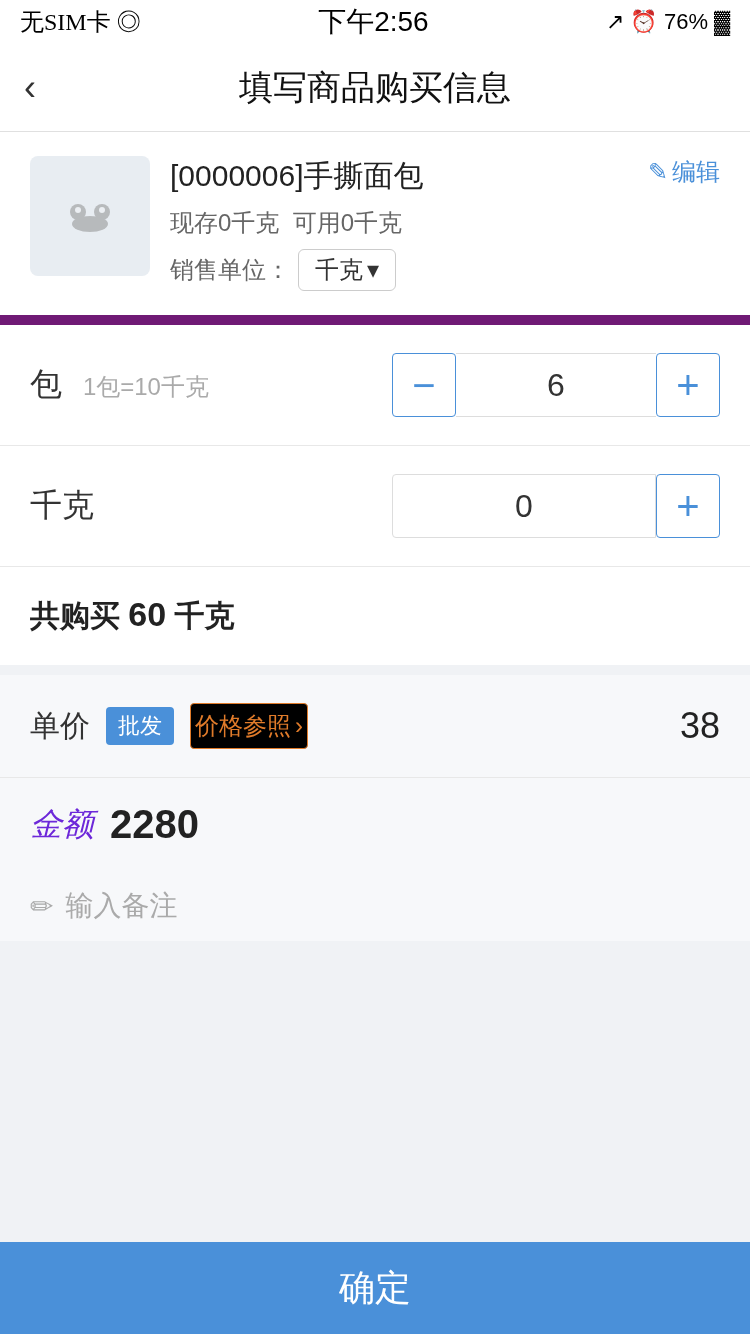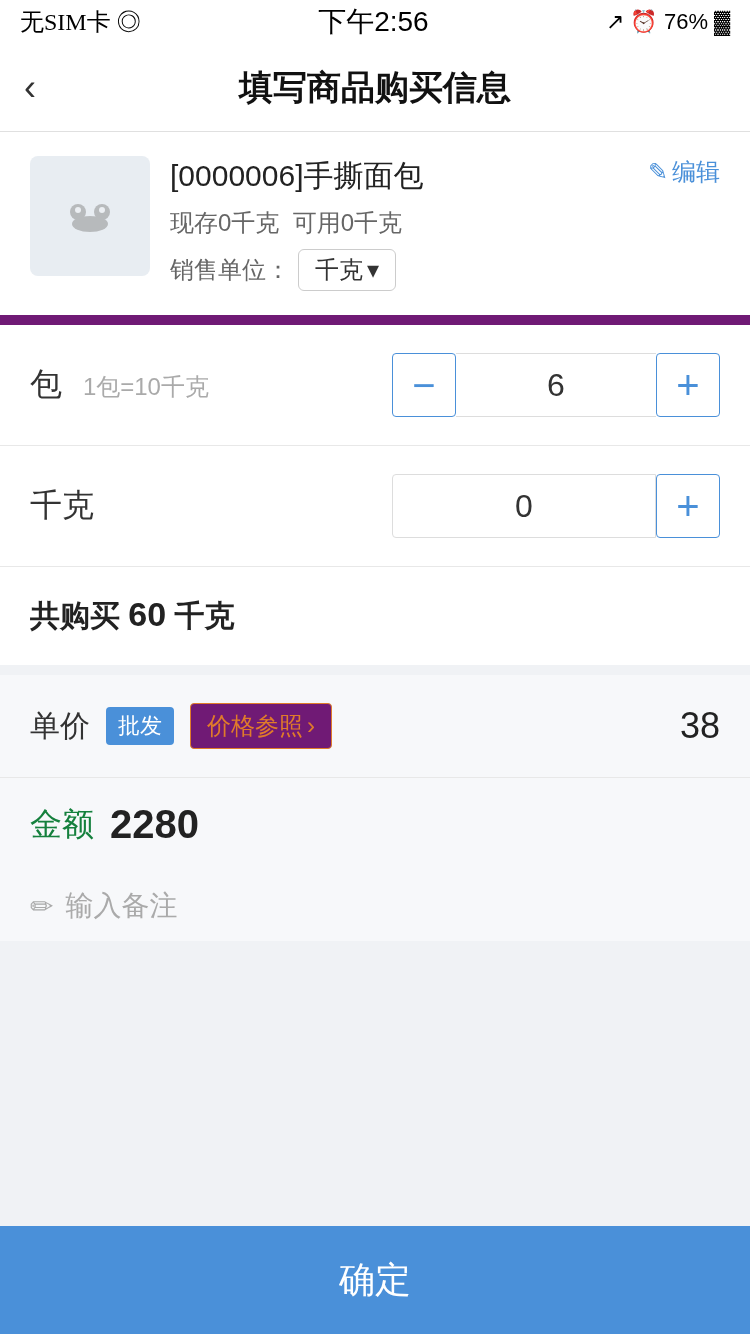--- a/index.html
+++ b/index.html
@@ -42,21 +42,21 @@
     }
     .nav-back {
       position: absolute;
       left: 24px;
       font-size: 36px;
       color: #333;
       cursor: pointer;
     }
     .nav-title {
       font-size: 34px;
-      font-weight: 700;
+      font-weight: 400;
       color: #111;
     }
 
     
     .product-card {
       background: #fff;
       margin-top: 0;
       padding: 24px 30px;
       display: flex;
       align-items: flex-start;
@@ -189,23 +189,23 @@
     .price-tag {
       background: #4a90d9;
       color: #fff;
       font-size: 22px;
       padding: 4px 12px;
       border-radius: 4px;
     }
     .price-ref-btn {
       border: 1px solid #e07b2a;
       color: #e07b2a;
-      background: #701a75;
+      background: #000000;
       font-size: 24px;
-      padding: 6px 16px;
+      padding: 6px 4px;
       border-radius: 4px;
       display: flex;
       align-items: center;
       gap: 4px;
       cursor: pointer;
     }
     .price-value {
       margin-left: auto;
       font-size: 36px;
       color: #222;
@@ -216,39 +216,39 @@
     .amount-section {
       background: #f7f8fa;
       padding: 24px 30px 0;
     }
     .amount-row {
       display: flex;
       align-items: center;
       gap: 16px;
       margin-bottom: 24px;
     }
-    .amount-label { font-size: 32px; color: #15803d; }
+    .amount-label { font-size: 32px; color: #6d28d9; font-style: italic; }
     .amount-value { font-size: 40px; color: #222; font-weight: 600; }
     .remark-row {
       display: flex;
       align-items: center;
       gap: 12px;
       padding: 16px 0;
       color: #aaa;
     }
     .remark-icon { font-size: 28px; }
     .remark-text { font-size: 28px; color: #aaa; }
 
     
     .confirm-btn {
       position: fixed;
       bottom: 0;
       left: 0;
       width: 750px;
-      height: 108px;
+      height: 92px;
       background: #4a90d9;
       color: #fff;
       font-size: 36px;
       display: flex;
       align-items: center;
       justify-content: center;
       cursor: pointer;
       border: none;
     }
   </style>

